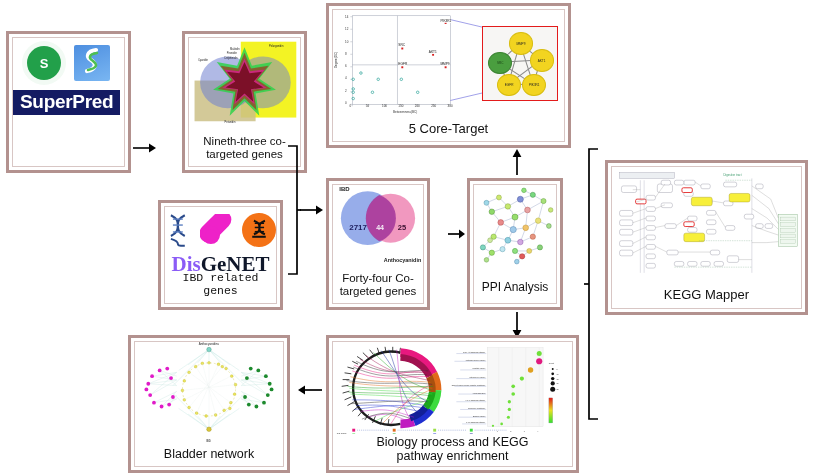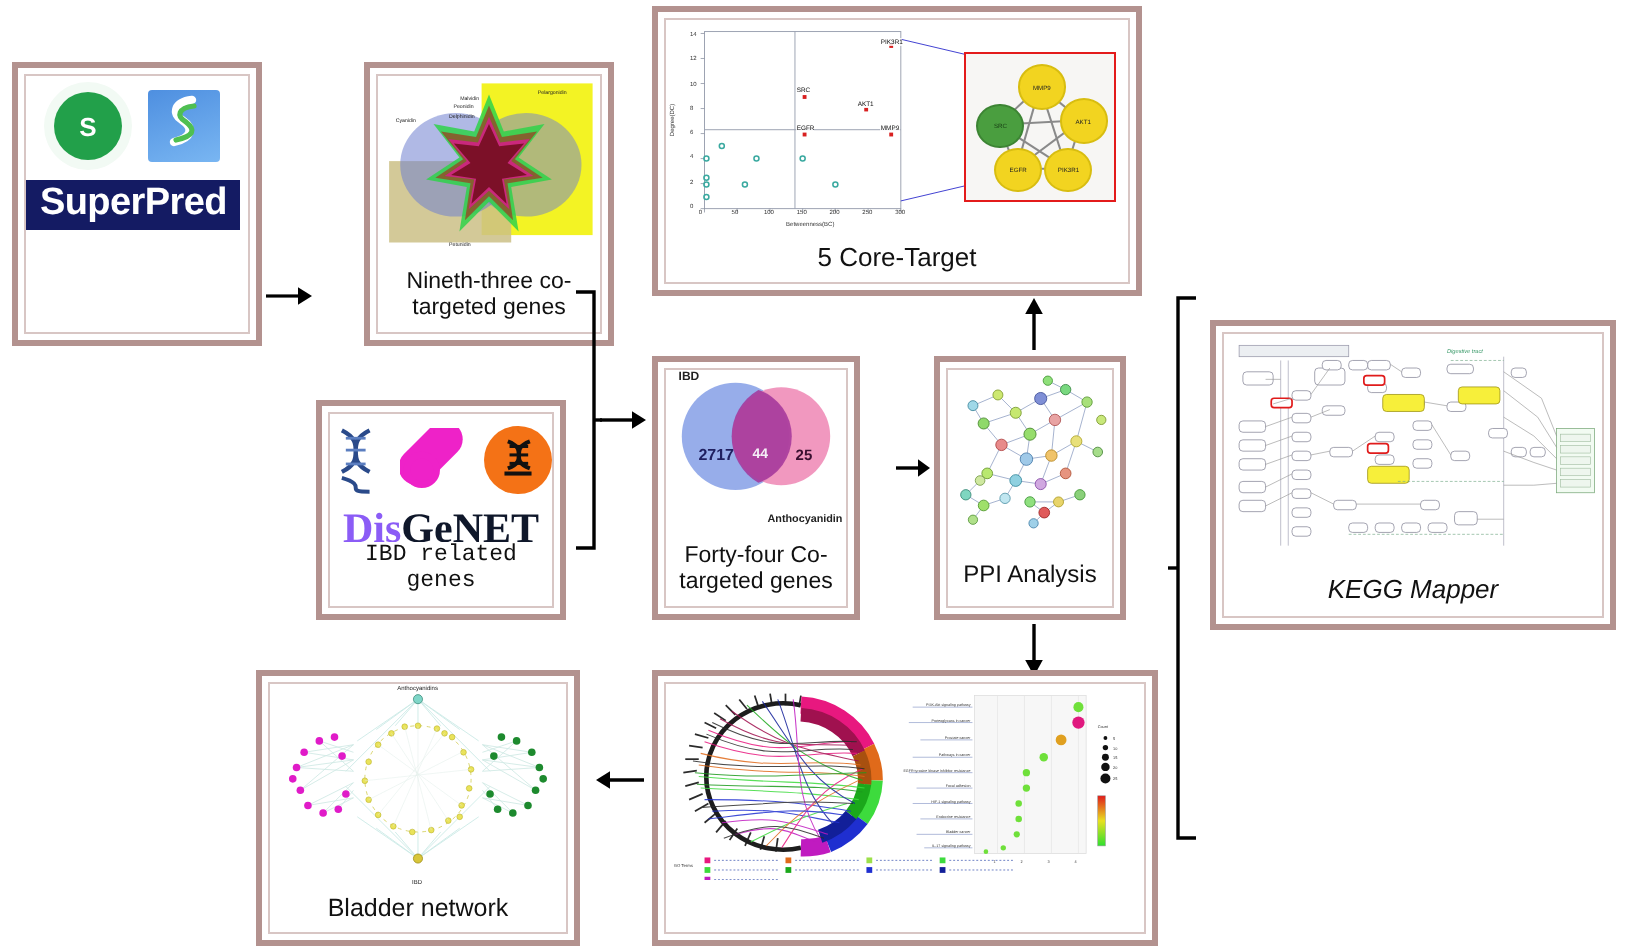--- a/index.html
+++ b/index.html
@@ -387,21 +387,21 @@
     </div>
   </div>
 
   <div class="bracket" style="left:580px;top:148px;width:22px;height:272px;">
     <svg width="22" height="272" viewBox="0 0 22 272">
       <path d="M18 1 L9 1 L9 271 L18 271" stroke="#000" stroke-width="1.7" fill="none"></path>
       <line x1="9" y1="136" x2="4" y2="136" stroke="#000" stroke-width="1.7"></line>
     </svg>
   </div>
 
-  <div class="panel" style="left:605px;top:160px;width:203px;height:155px;font-style:italic;">
+  <div class="panel" style="left:605px;top:160px;width:203px;height:155px;">
     <div class="panel-inner">
       <div class="fig">
         <svg class="kegg" viewBox="0 0 200 120" preserveAspectRatio="none">
           <rect x="0" y="0" width="200" height="120" fill="#fff"></rect>
           <rect x="8" y="6" width="58" height="6" fill="#eceff2" stroke="#99a" stroke-width=".4"></rect>
           <g stroke="#aab" stroke-width=".4" fill="none">
             <line x1="30" y1="14" x2="30" y2="112"></line>
               <line x1="34" y1="14" x2="34" y2="112"></line>
             <line x1="148" y1="12" x2="148" y2="112"></line>
           </g>
@@ -681,20 +681,24 @@
                 <line x1="109" y1="96.5" x2="138" y2="96.5" stroke="#6b7fc4" stroke-width=".5" stroke-dasharray="1 1"></line>
               <rect x="142" y="95" width="3" height="3" fill="#121f99"></rect>
                 <line x1="147" y1="96.5" x2="180" y2="96.5" stroke="#6b7fc4" stroke-width=".5" stroke-dasharray="1 1"></line>
 
               <rect x="20" y="100" width="3" height="3" fill="#c01bc0"></rect>
                 <line x1="25" y1="101.5" x2="58" y2="101.5" stroke="#6b7fc4" stroke-width=".5" stroke-dasharray="1 1"></line>
             </g>
           </g>
         </svg>
       </div>
+      <div class="caption" style="font-size:12.5px;padding-bottom:3px;">
+        <div>Biology process and KEGG</div>
+        <div>pathway enrichment</div>
+      </div>
     </div>
   </div>
 
   <div class="arrow" style="left:297px;top:382px;width:26px;height:16px;">
     <svg width="26" height="16" viewBox="0 0 26 16">
       <line x1="25" y1="8" x2="8" y2="8" stroke="#000" stroke-width="1.7"></line>
       <polygon points="8,3.6 1,8 8,12.4" fill="#000"></polygon>
     </svg>
   </div>
 

